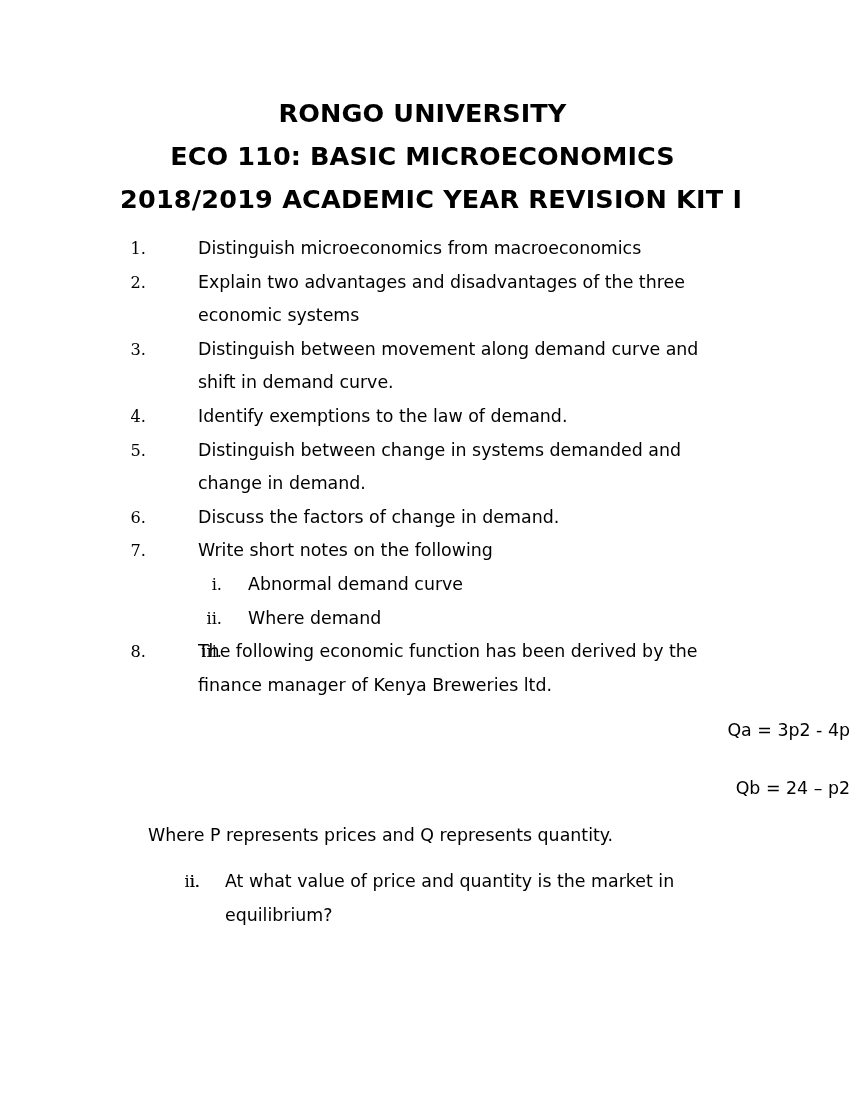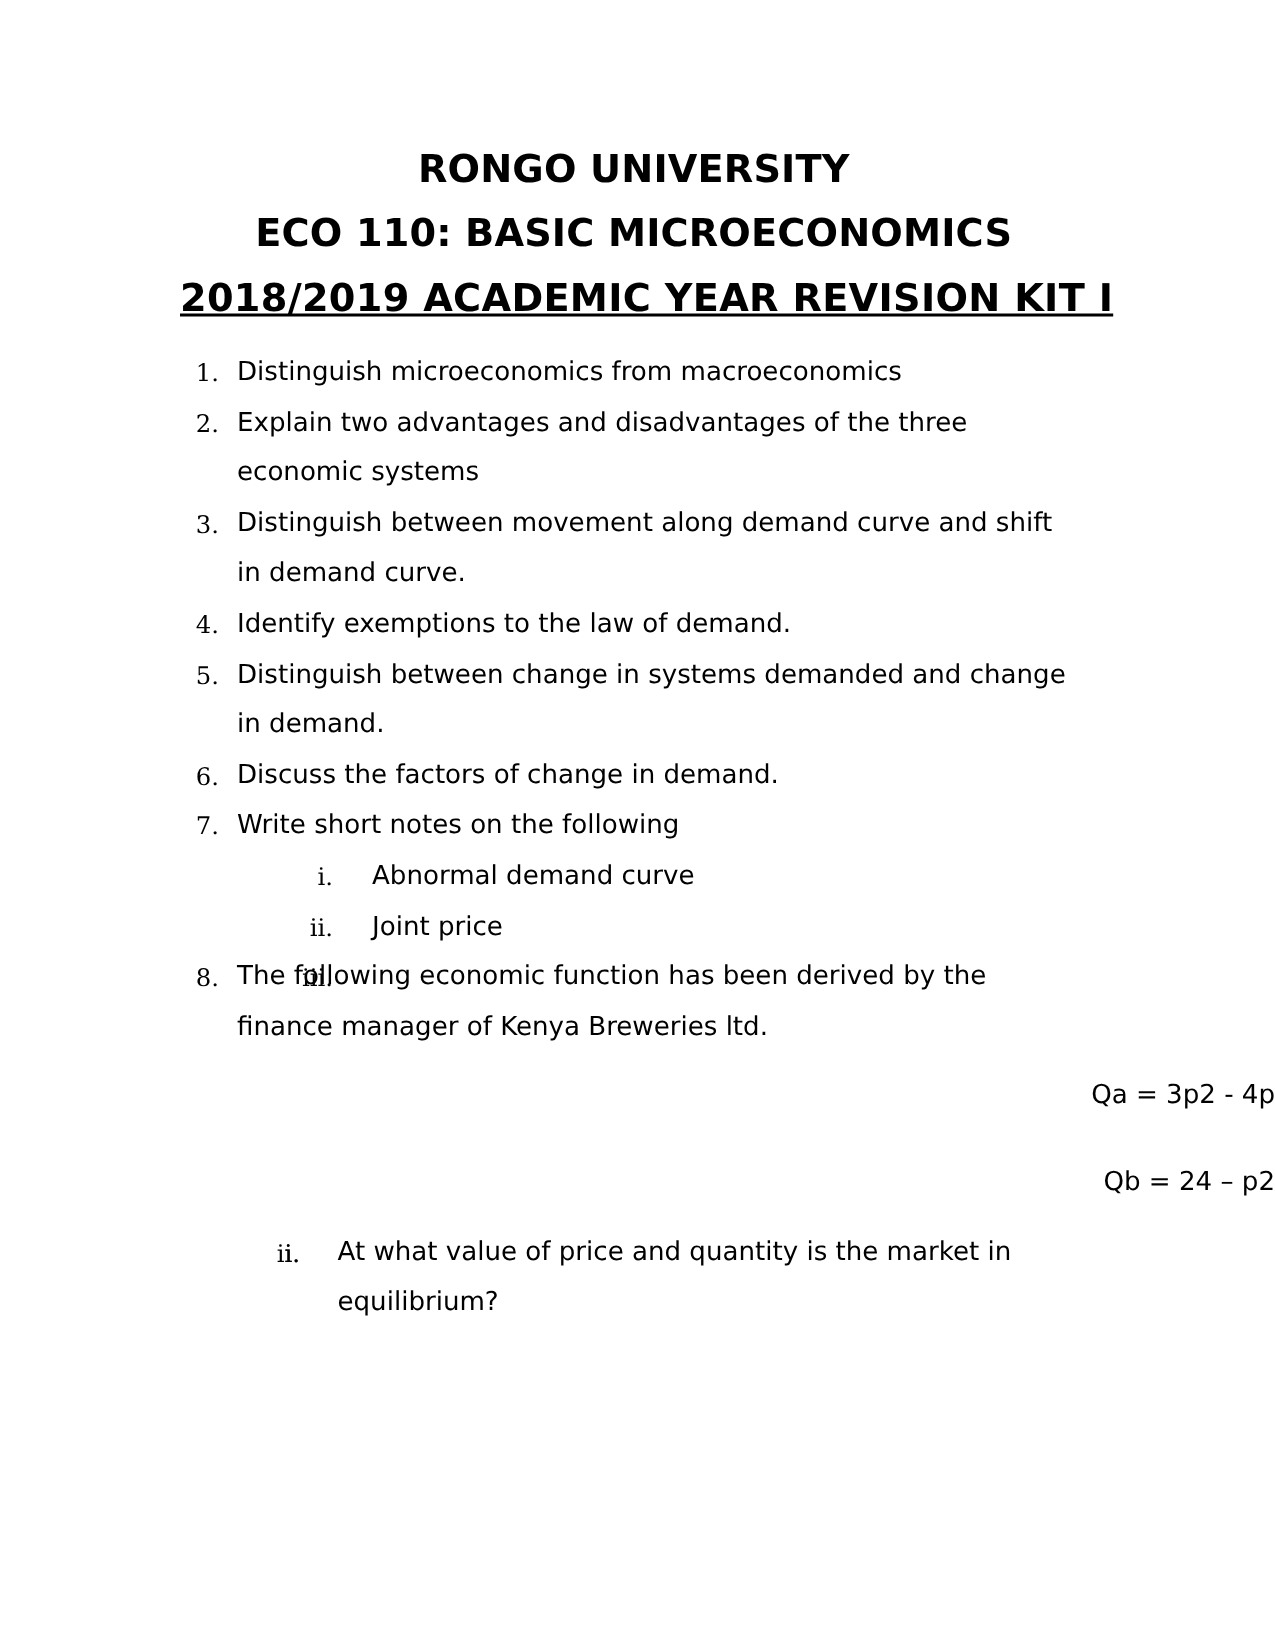--- a/index.html
+++ b/index.html
@@ -37,21 +37,20 @@
     font-weight: bold;
     font-size: 25.5px;
     line-height: 43px;
     text-align: center;
     letter-spacing: 0.1px;
     white-space: nowrap;
   }
   .heading-line.l3 {
     font-size: 25.5px;
     letter-spacing: 0.2px;
-    text-decoration: underline;
   }
 
   
   .qlist {
     margin: 0;
     padding: 0;
     list-style: none;
     margin-top: 11px;
   }
   .qitem {
@@ -68,20 +67,21 @@
     left: 0;
     top: 0;
     width: 26px;
     text-align: right;
     font-family: "DejaVu Serif", serif;
     font-size: 16.2px;
     line-height: 33.6px;
   }
   .qtext {
     display: block;
+    margin-left: 40px;
   }
 
   
   .romanlist {
     list-style: none;
     margin: 0;
     padding: 0;
   }
   .romanlist.deep {
     margin-left: 120px;
@@ -186,37 +186,38 @@
     </li>
   </ol>
 
   <ul class="romanlist deep">
     <li class="ritem">
       <span class="rnum">i.</span>
       <span class="rtext">Abnormal demand curve</span>
     </li>
     <li class="ritem">
       <span class="rnum">ii.</span>
-      <span class="rtext">Joint price</span>
+      <span class="rtext">Where demand</span>
     </li>
     <li class="ritem">
       <span class="rnum">iii.</span>
     </li>
   </ul>
 
   <ol class="qlist" style="margin-top:0;">
     <li class="qitem">
       <span class="qnum">8.</span>
       <span class="qtext">The following economic function has been derived by the finance manager of Kenya Breweries ltd.</span>
     </li>
   </ol>
 
   <div class="equation">Qa = 3p2 - 4p</div>
   <div class="equation second">Qb = 24 – p2</div>
 
+  <div class="plainpara">Where P represents prices and Q represents quantity.</div>
 
   <ul class="romanlist shallow" style="margin-top:13px;">
     <li class="ritem">
       <span class="rnum">i.</span>
     </li>
     <li class="ritem">
       <span class="rnum">ii.</span>
       <span class="rtext">At what value of price and quantity is the market in equilibrium?</span>
     </li>
   </ul>

